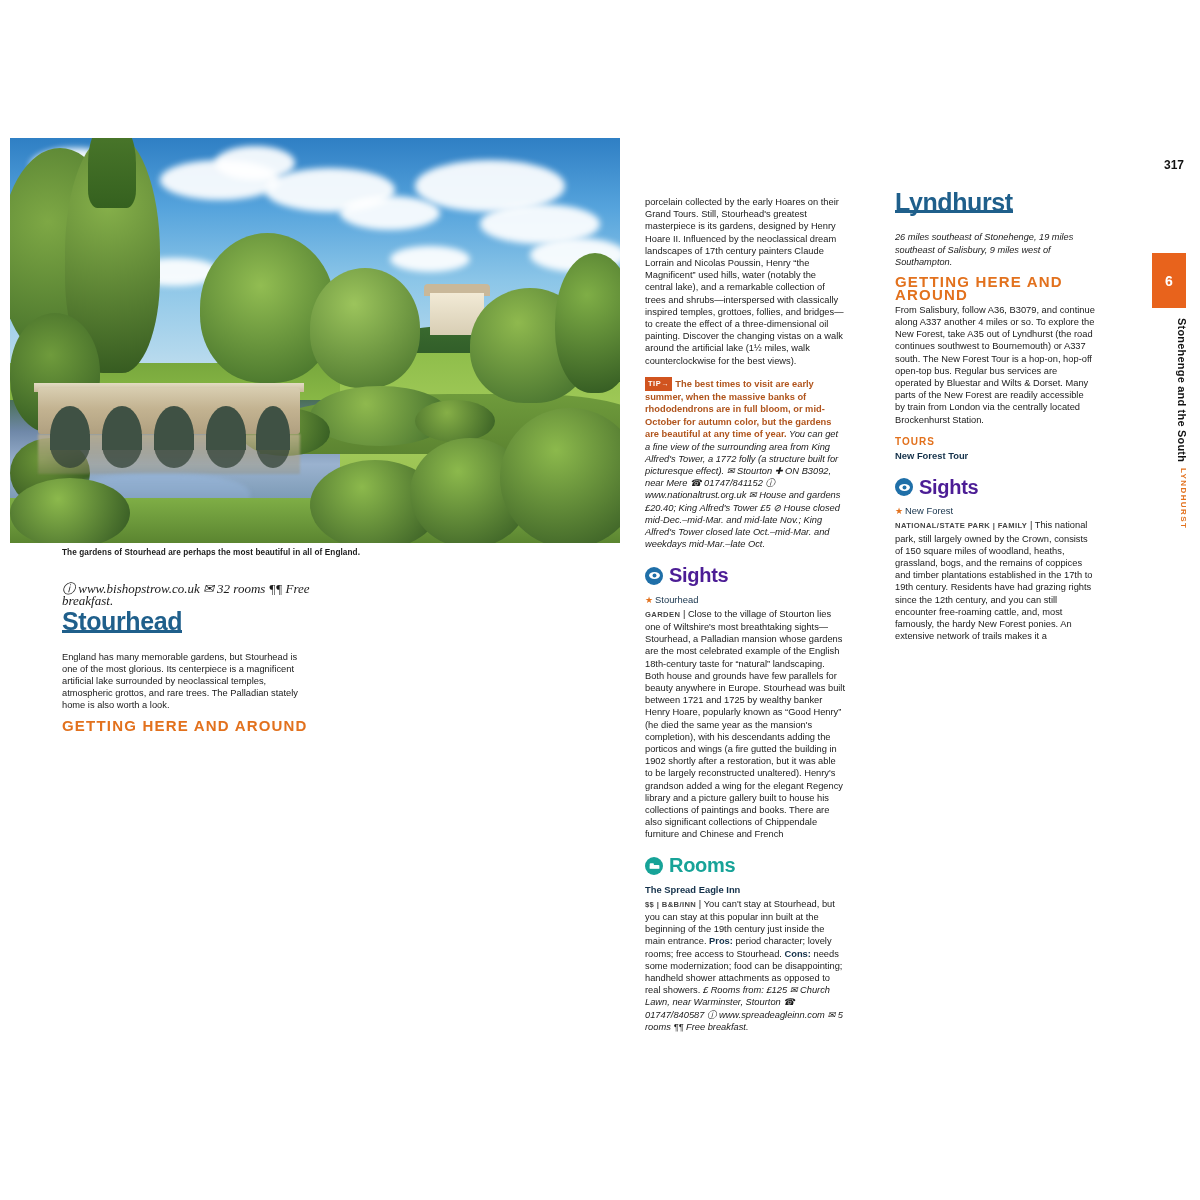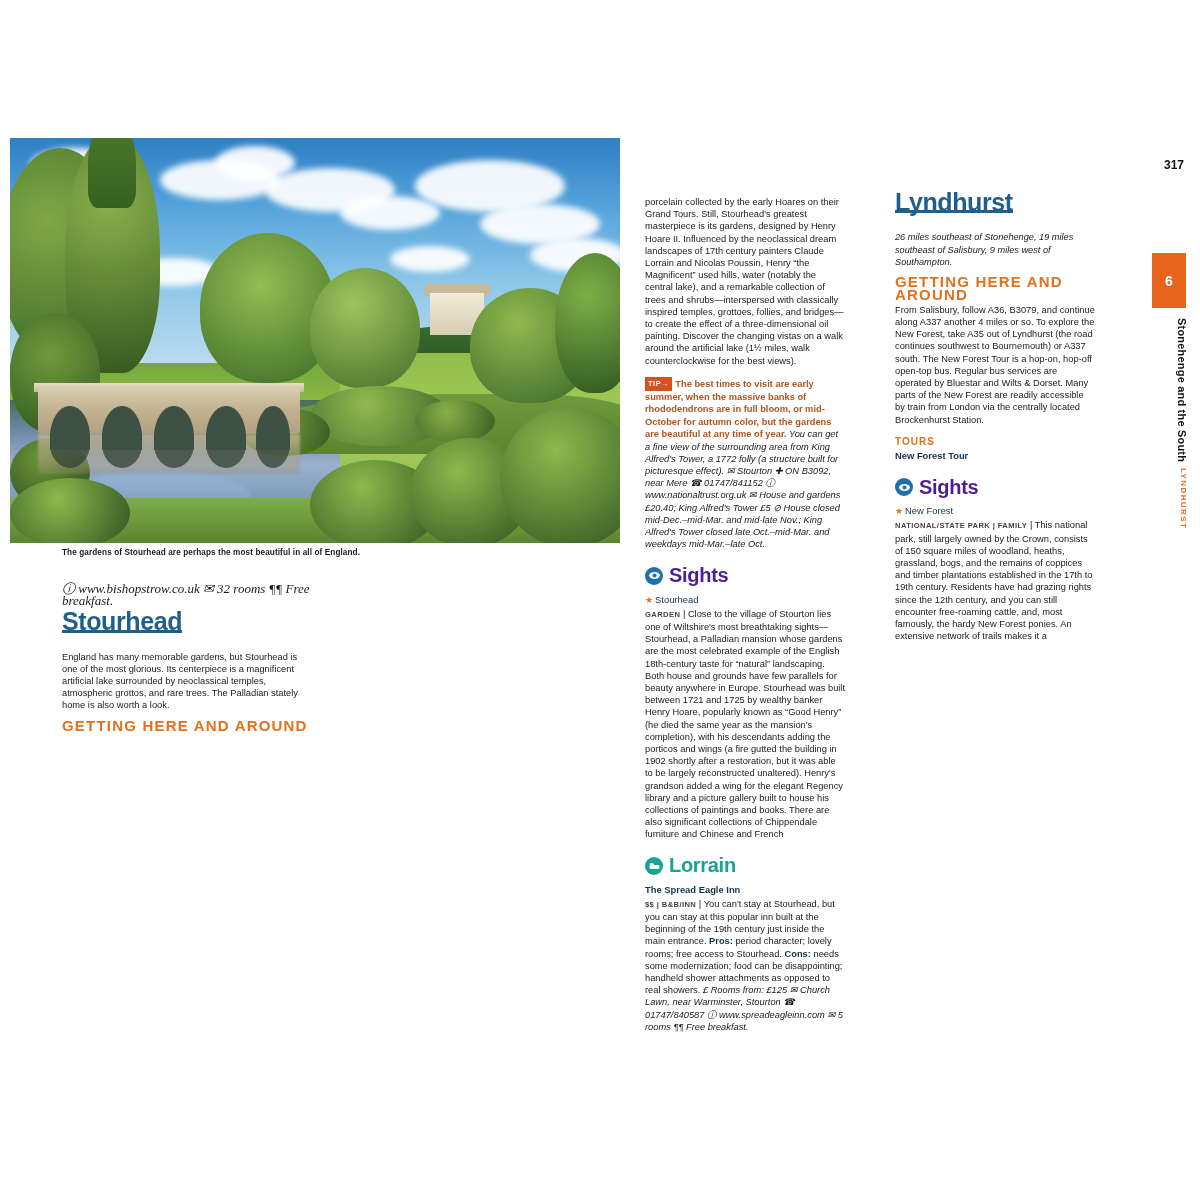--- a/index.html
+++ b/index.html
@@ -304,21 +304,21 @@
     <p><span class="cat">GARDEN</span><span> | Close to the village of Stourton lies one of Wiltshire's most breathtaking sights—Stourhead, a Palladian mansion whose gardens are the most celebrated example of the English 18th-century taste for “natural” landscaping. Both house and grounds have few parallels for beauty anywhere in Europe. Stourhead was built between 1721 and 1725 by wealthy banker Henry Hoare, popularly known as “Good Henry” (he died the same year as the mansion's completion), with his descendants adding the porticos and wings (a fire gutted the building in 1902 shortly after a restoration, but it was able to be largely reconstructed unaltered). Henry's grandson added a wing for the elegant Regency library and a picture gallery built to house his collections of paintings and books. There are also significant collections of Chippendale furniture and Chinese and French</span></p>
 
     <div class="sect hotels">
       <span class="disc teal">
         <svg width="13" height="13" viewBox="0 0 24 24">
             <rect x="3" y="11" width="18" height="6" rx="1.4" fill="#fff"></rect>
             <rect x="3" y="8" width="8" height="4" rx="2" fill="#fff"></rect>
             <rect x="3" y="16" width="18" height="2" fill="#fff"></rect>
           </svg>
       </span>
-      <span class="label">Lorrain</span>
+      <span class="label">Rooms</span>
     </div>
 
     <div class="subhead">The Spread Eagle Inn</div>
     <p><span class="cat">$$</span><span class="cat"> | </span><span class="cat">B&amp;B/INN</span><span> | You can't stay at Stourhead, but you can stay at this popular inn built at the beginning of the 19th century just inside the main entrance. </span><span class="pros">Pros:</span><span> period character; lovely rooms; free access to Stourhead. </span><span class="pros">Cons:</span><span> needs some modernization; food can be disappointing; handheld shower attachments as opposed to real showers. </span><span class="ital">£ Rooms from: £125 ✉ Church Lawn, near Warminster, Stourton ☎ 01747/840587 ⓘ www.spreadeagleinn.com ✉ 5 rooms ¶¶ Free breakfast.</span></p>
   </div>
 
   <div class="col" id="col-right">
     <div class="townwrap">
       <h1 class="town">Lyndhurst</h1>
     </div>

